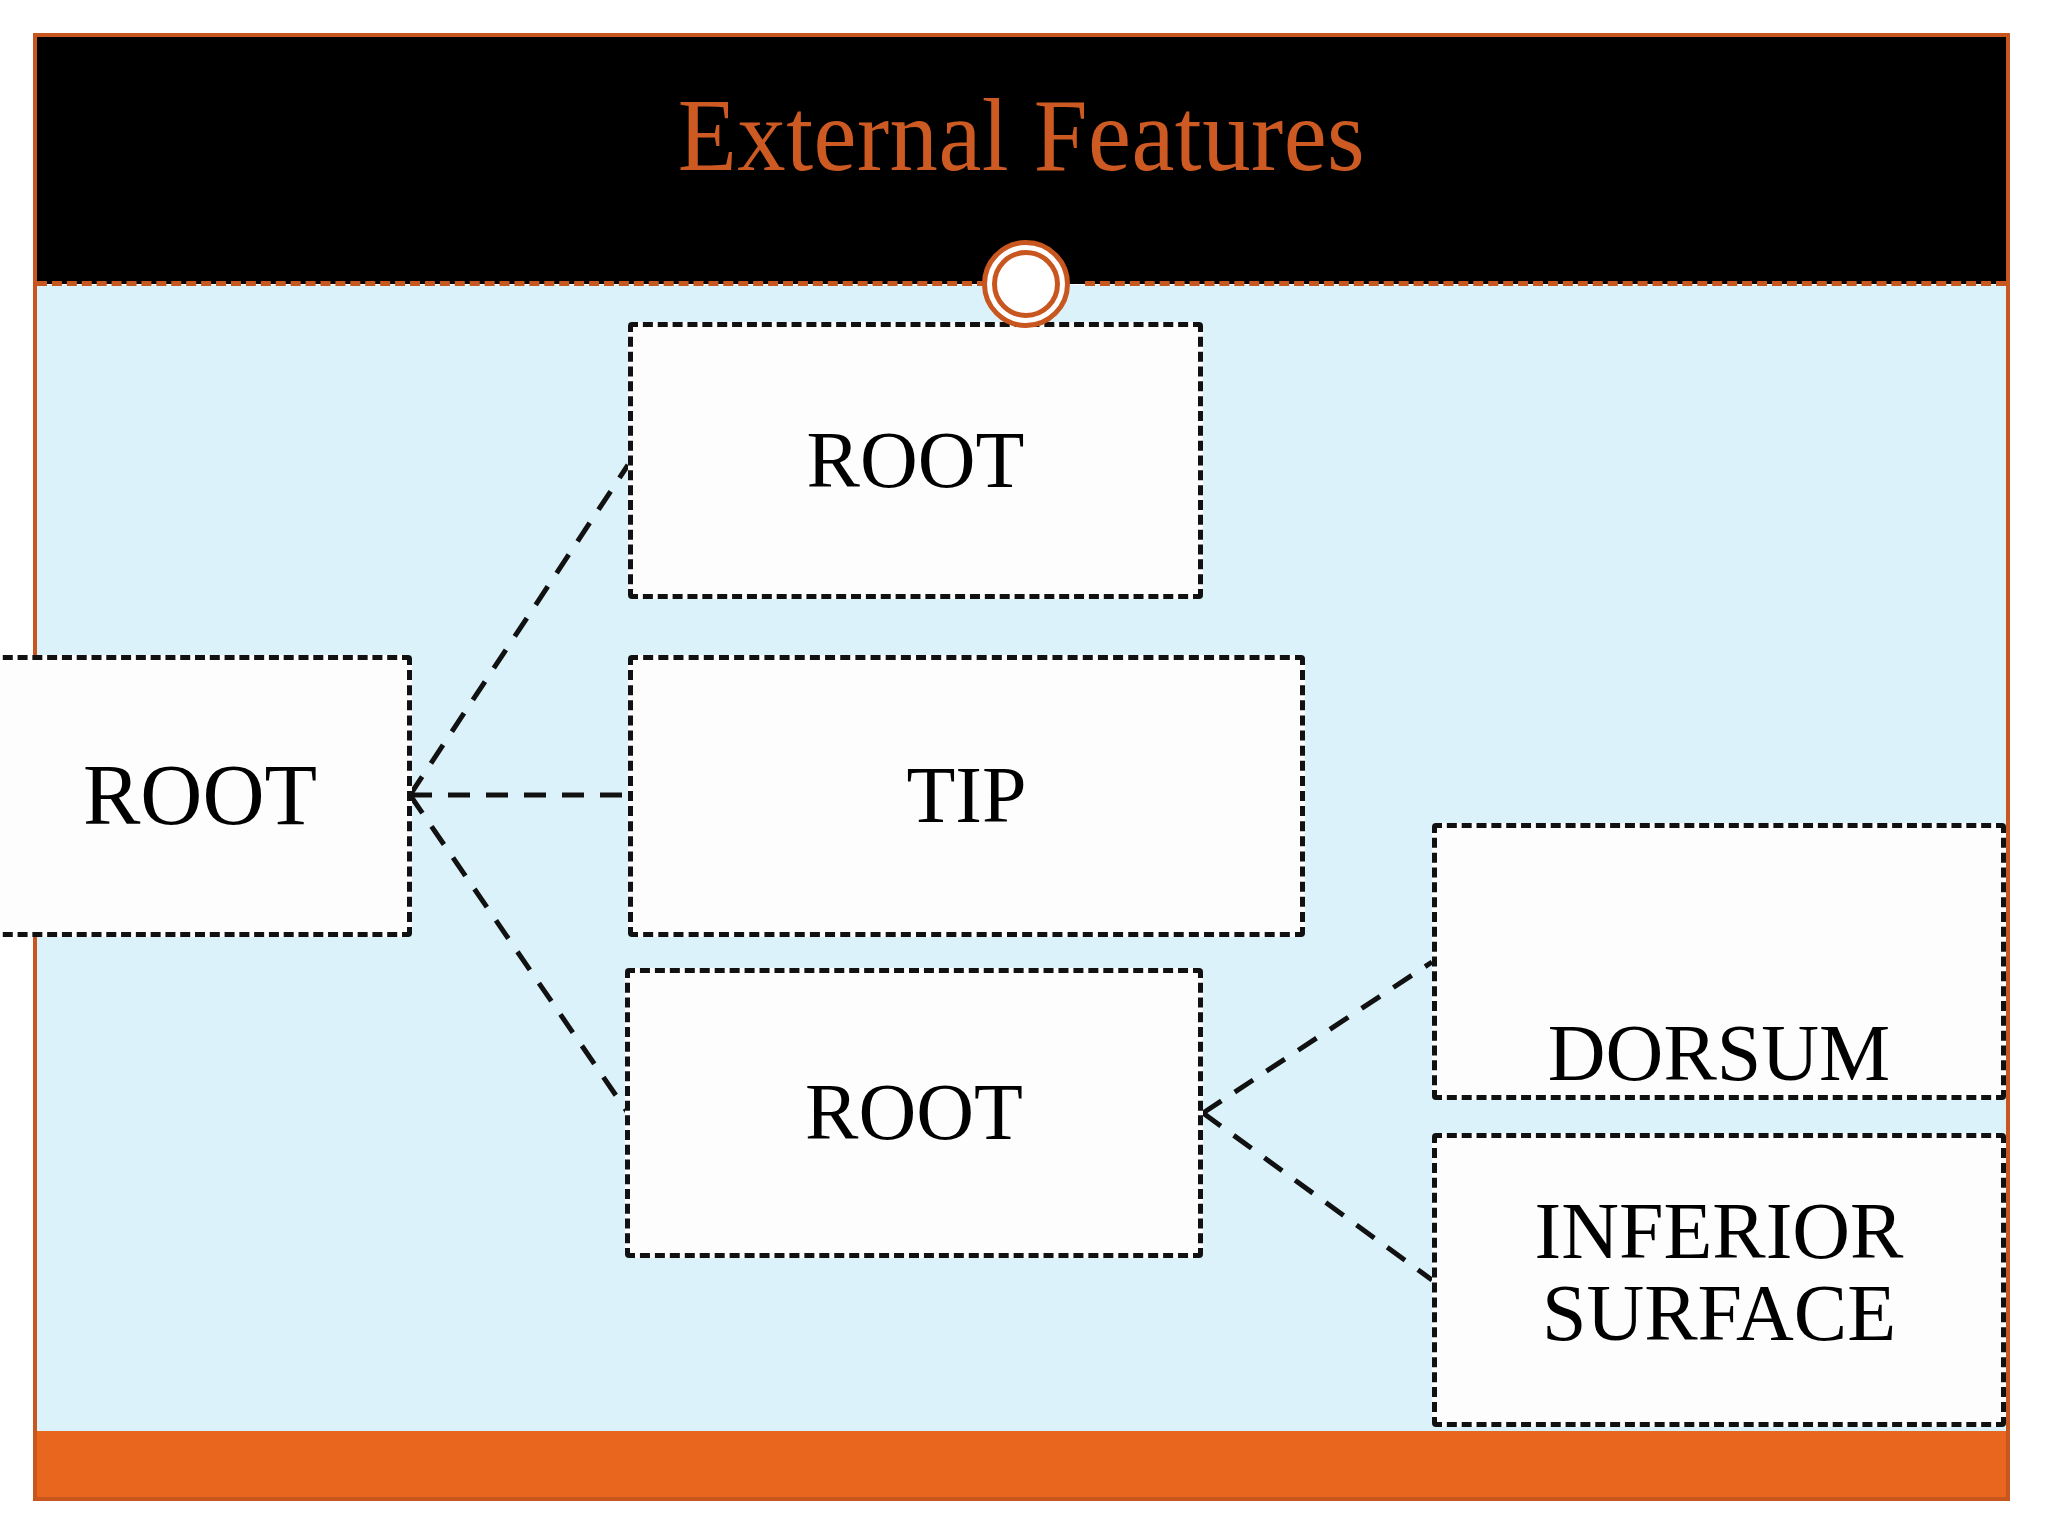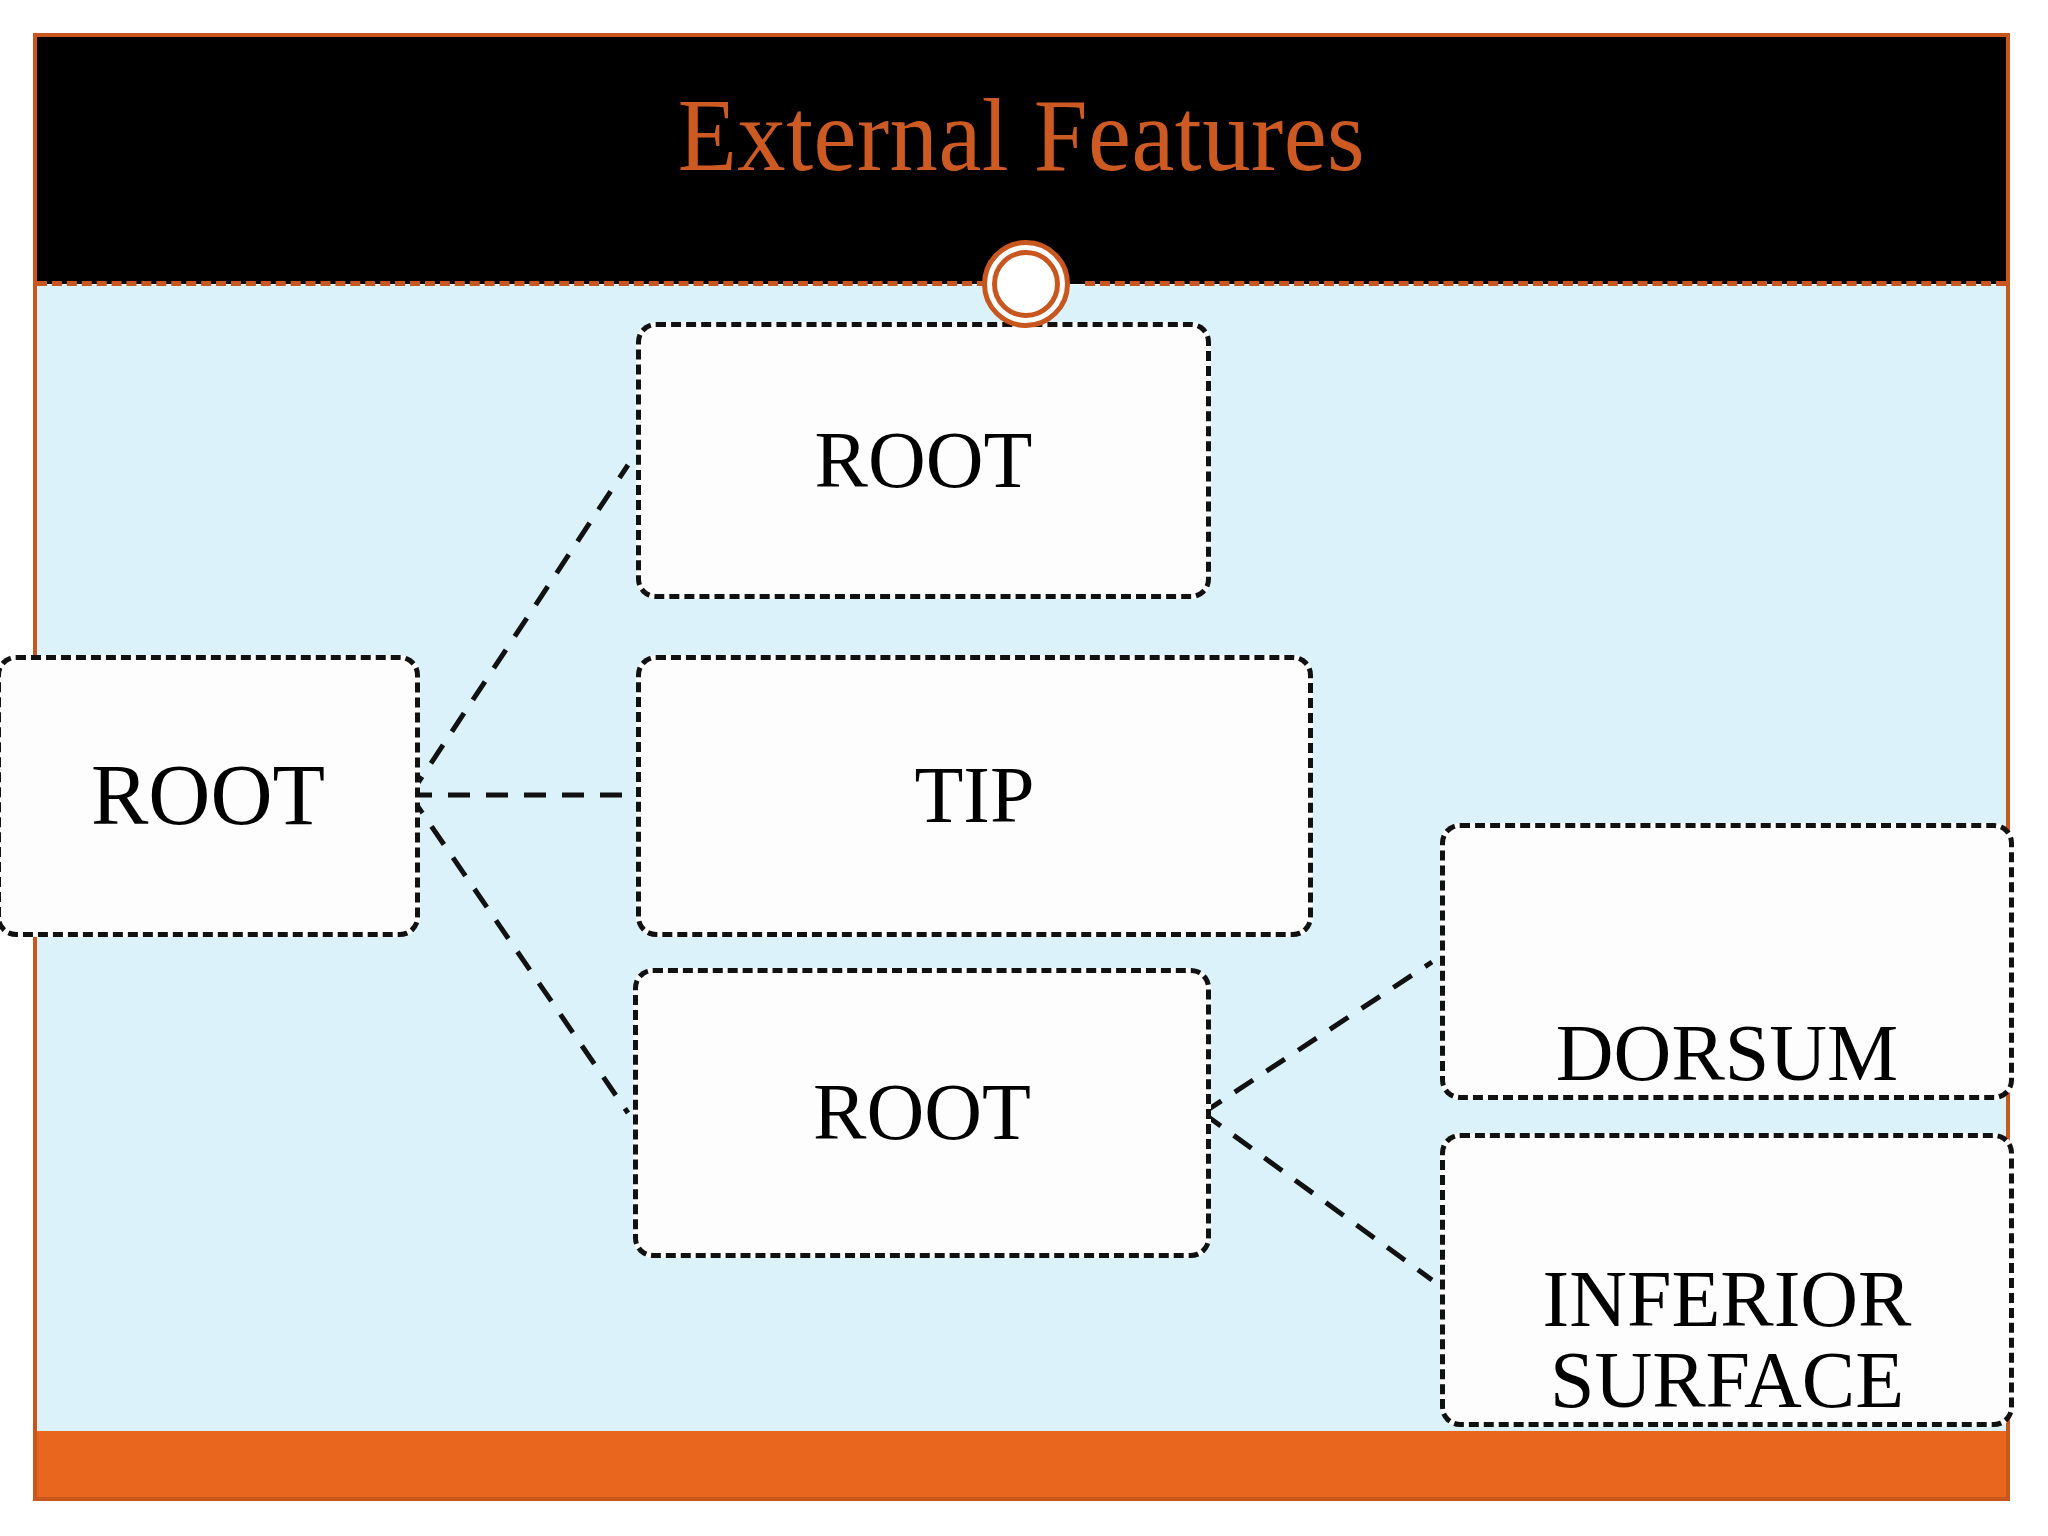--- a/index.html
+++ b/index.html
@@ -99,28 +99,27 @@
     pointer-events:none;
     z-index:2;
   }
 
   
   .node{
     position:absolute;
     box-sizing:border-box;
     background:#FDFDFD;
     border:5px dashed #111111;
-    border-radius:20px;
+    border-radius:4px;
     display:flex;
     align-items:center;
     justify-content:center;
     text-align:center;
     color:#000000;
     z-index:3;
-    margin-left:8px;
   }
   .node .label{
     font-family:"Liberation Serif","DejaVu Serif",serif;
     font-weight:400;
     line-height:1.02;
     white-space:pre-line;
   }
 
   #node-parts{left:-12px;top:655px;width:424px;height:282px;}
   #node-parts .label{font-size:86px;}
@@ -130,21 +129,21 @@
 
   #node-tip{left:628px;top:655px;width:677px;height:282px;}
   #node-tip .label{font-size:80px;}
 
   #node-body{left:625px;top:968px;width:578px;height:290px;}
   #node-body .label{font-size:80px;}
 
   #node-dorsum{left:1432px;top:823px;width:574px;height:277px;align-items:flex-end;padding-top:52px;}
   #node-dorsum .label{font-size:80px;}
 
-  #node-inferior{left:1432px;top:1133px;width:574px;height:294px;align-items:flex-end;padding-top:16px;}
+  #node-inferior{left:1432px;top:1133px;width:574px;height:294px;align-items:flex-start;padding-top:53px;}
   #node-inferior .label{font-size:80px;}
 </style>
 </head>
 <body>
 
 <div id="slide">
 
   <div id="canvas"></div>
 
   <div id="header">

